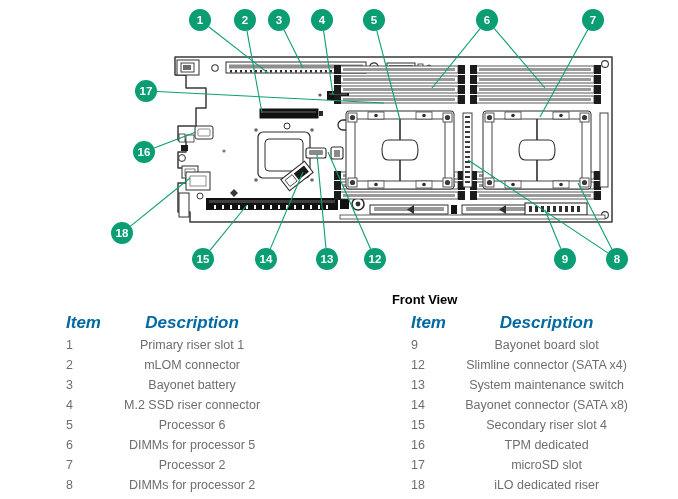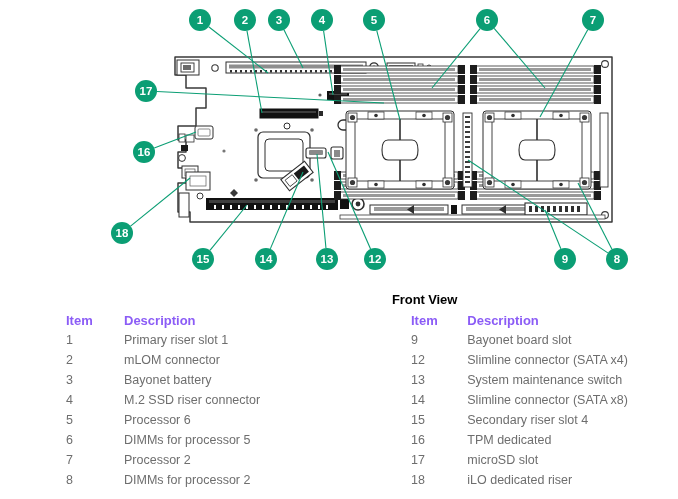--- a/index.html
+++ b/index.html
@@ -47,35 +47,36 @@
     top: 28px;
   }
   #legend-col-left { left: 10px; }
   #legend-col-right { left: 355px; }
   .legend-table {
     border-collapse: collapse;
     font-size: 12.5px;
   }
   .legend-table th {
     font-weight: bold;
-    color: #8b5cf6;
+    color: #0369a1;
     text-align: left;
     padding: 0 0 5px 0;
-    font-size: 13px;
+    font-size: 17px;
+    font-style: italic;
   }
   .legend-table td {
     color: #6e6e6e;
     text-align: left;
     padding: 0 0 6px 0;
     font-size: 12.5px;
     white-space: nowrap;
   }
   .col-item { width: 58px; }
   .col-item-r { width: 60px; }
-  .legend-table th.col-desc, .legend-table td.col-desc { padding-left: 0; }
+  .legend-table th.col-desc, .legend-table td.col-desc { padding-left: 0; text-align: center; }
   #legend-col-right .legend-table th.col-item-r,
   #legend-col-right .legend-table td.col-item-r { text-align: left; }
 </style>
 </head>
 <body>
 
 <div id="diagram-area">
   <svg id="diagram-svg" width="678" height="285" viewBox="0 0 678 285">
 
     <defs>
@@ -535,21 +536,21 @@
           <tr>
             <td class="col-item-r">12</td>
             <td class="col-desc">Slimline connector (SATA x4)</td>
           </tr>
           <tr>
             <td class="col-item-r">13</td>
             <td class="col-desc">System maintenance switch</td>
           </tr>
           <tr>
             <td class="col-item-r">14</td>
-            <td class="col-desc">Slimline connector (SATA x8)</td>
+            <td class="col-desc">Bayonet connector (SATA x8)</td>
           </tr>
           <tr>
             <td class="col-item-r">15</td>
             <td class="col-desc">Secondary riser slot 4</td>
           </tr>
           <tr>
             <td class="col-item-r">16</td>
             <td class="col-desc">TPM dedicated</td>
           </tr>
           <tr>

